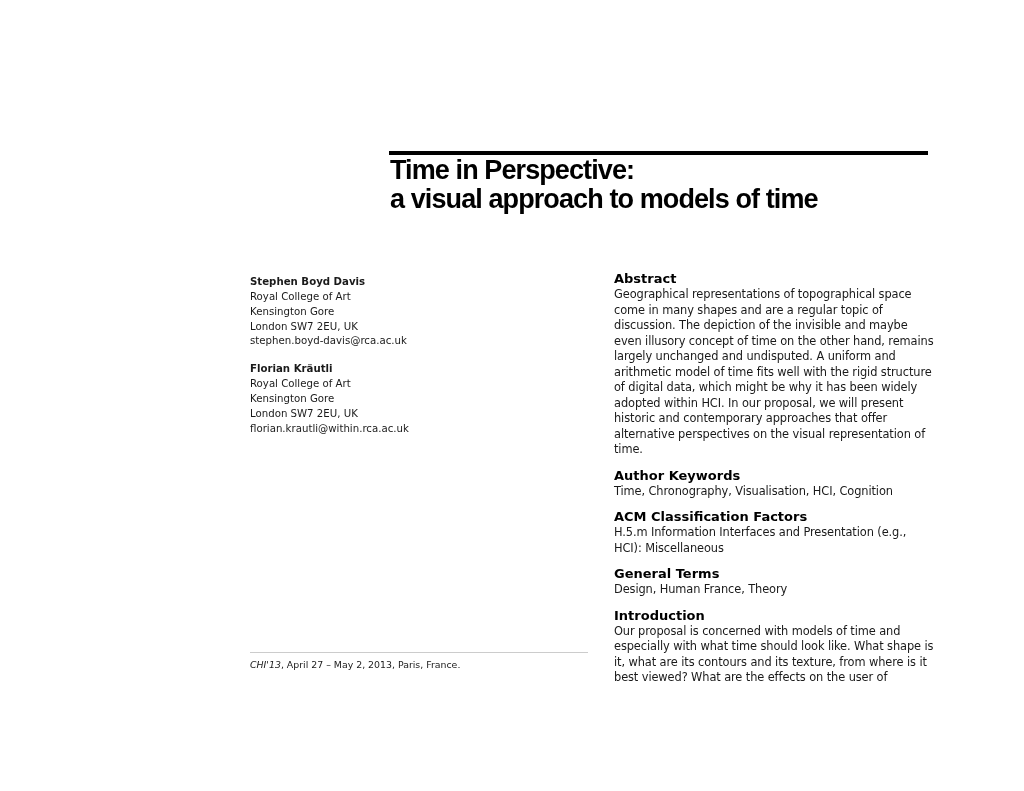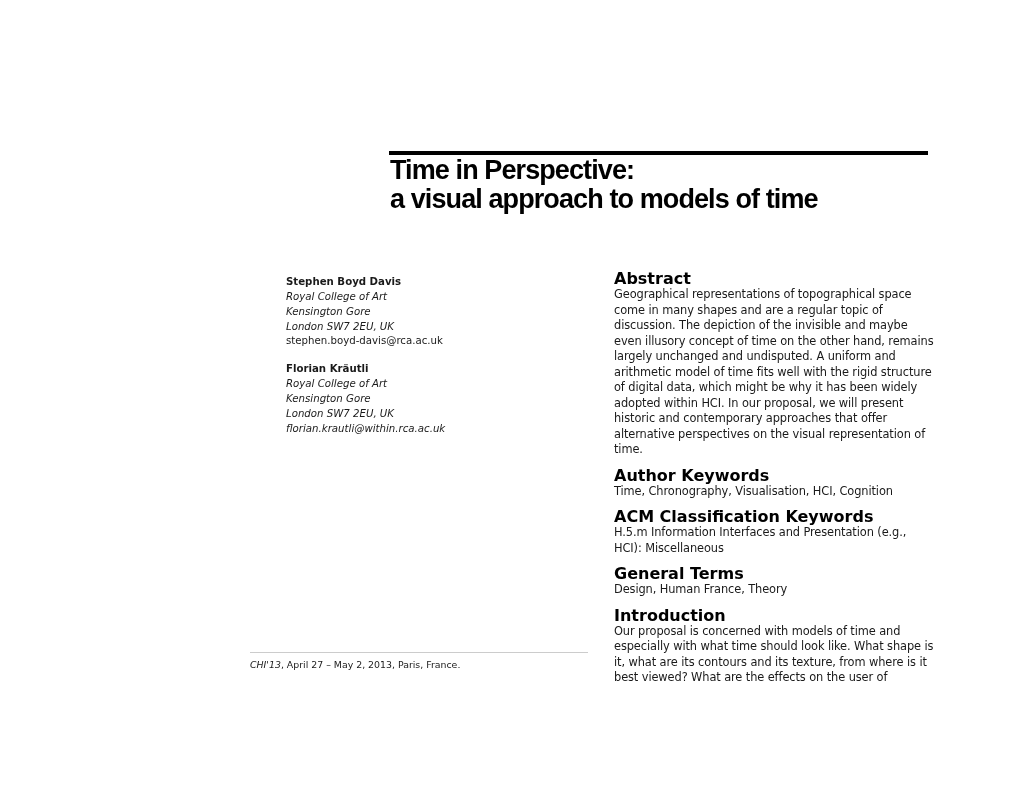--- a/index.html
+++ b/index.html
@@ -39,29 +39,28 @@
     .title span { display: block; }
 
     .authors {
       position: absolute;
       left: 250px;
       top: 274px;
       width: 330px;
       font-size: 10.2px;
       line-height: 15px;
       color: #1a1a1a;
-      margin-left: 36px;
     }
     .author { margin-bottom: 14px; }
     .author .name {
       font-weight: bold;
       display: block;
       line-height: 15px;
     }
-    .author .line { display: block; font-style: italic; }
+    .author .line { display: block; }
     .author .email { display: block; line-height: 13px; }
 
     .copyright-rule {
       position: absolute;
       left: 250px;
       top: 652px;
       width: 338px;
       height: 1px;
       background: #cccccc;
     }
@@ -82,21 +81,21 @@
       left: 614px;
       top: 271px;
       width: 320px;
       font-size: 11.4px;
       line-height: 15.5px;
       color: #1a1a1a;
     }
     .section { margin-bottom: 10px; }
     .section h2 {
       margin: 0;
-      font-size: 16px;
+      font-size: 13px;
       line-height: 16px;
       font-weight: bold;
       color: #000000;
     }
     .section p {
       margin: 0;
       letter-spacing: -0.1px;
     }
   </style>
 </head>
@@ -133,21 +132,21 @@
 <div class="right-col">
   <div class="section">
     <h2>Abstract</h2>
     <p>Geographical representations of topographical space come in many shapes and are a regular topic of discussion. The depiction of the invisible and maybe even illusory concept of time on the other hand, remains largely unchanged and undisputed. A uniform and arithmetic model of time fits well with the rigid structure of digital data, which might be why it has been widely adopted within HCI. In our proposal, we will present historic and contemporary approaches that offer alternative perspectives on the visual representation of time.</p>
   </div>
   <div class="section">
     <h2>Author Keywords</h2>
     <p>Time, Chronography, Visualisation, HCI, Cognition</p>
   </div>
   <div class="section">
-    <h2>ACM Classification Keywords</h2>
+    <h2>ACM Classification Factors</h2>
     <p>H.5.m Information Interfaces and Presentation (e.g., HCI): Miscellaneous</p>
   </div>
   <div class="section">
     <h2>General Terms</h2>
     <p>Design, Human France, Theory</p>
   </div>
   <div class="section">
     <h2>Introduction</h2>
     <p>Our proposal is concerned with models of time and especially with what time should look like. What shape is it, what are its contours and its texture, from where is it best viewed? What are the effects on the user of</p>
   </div>

